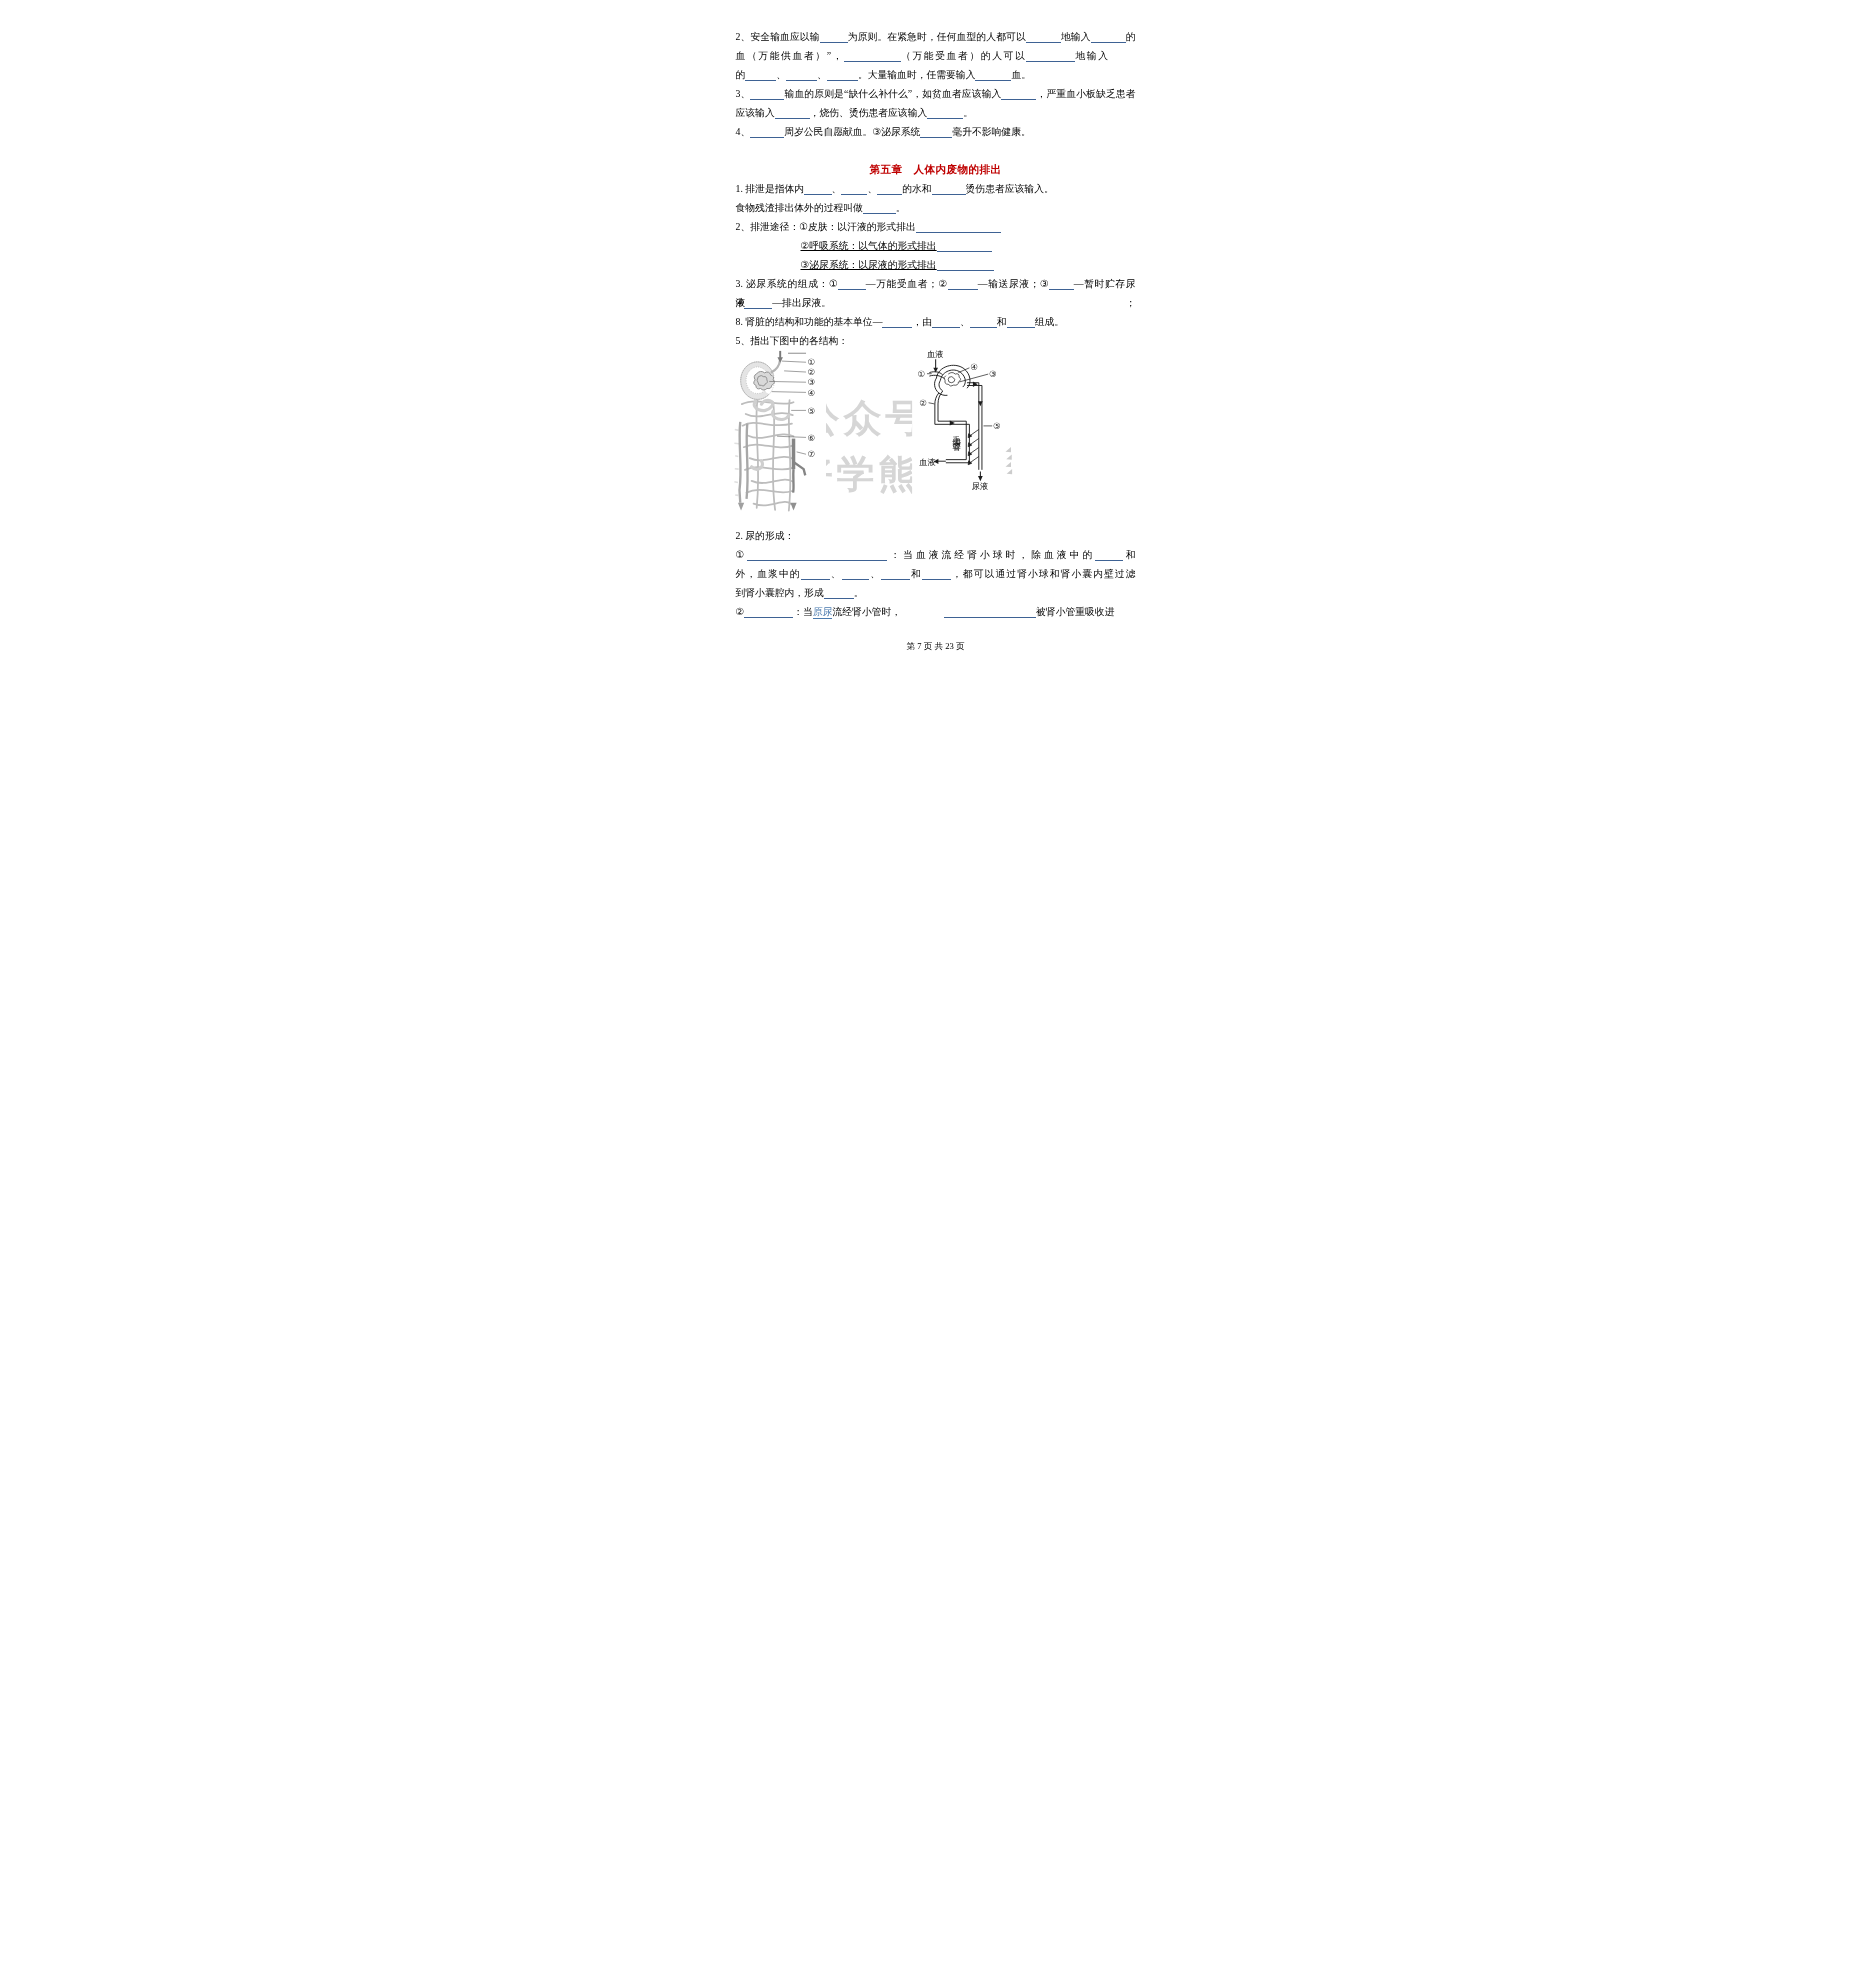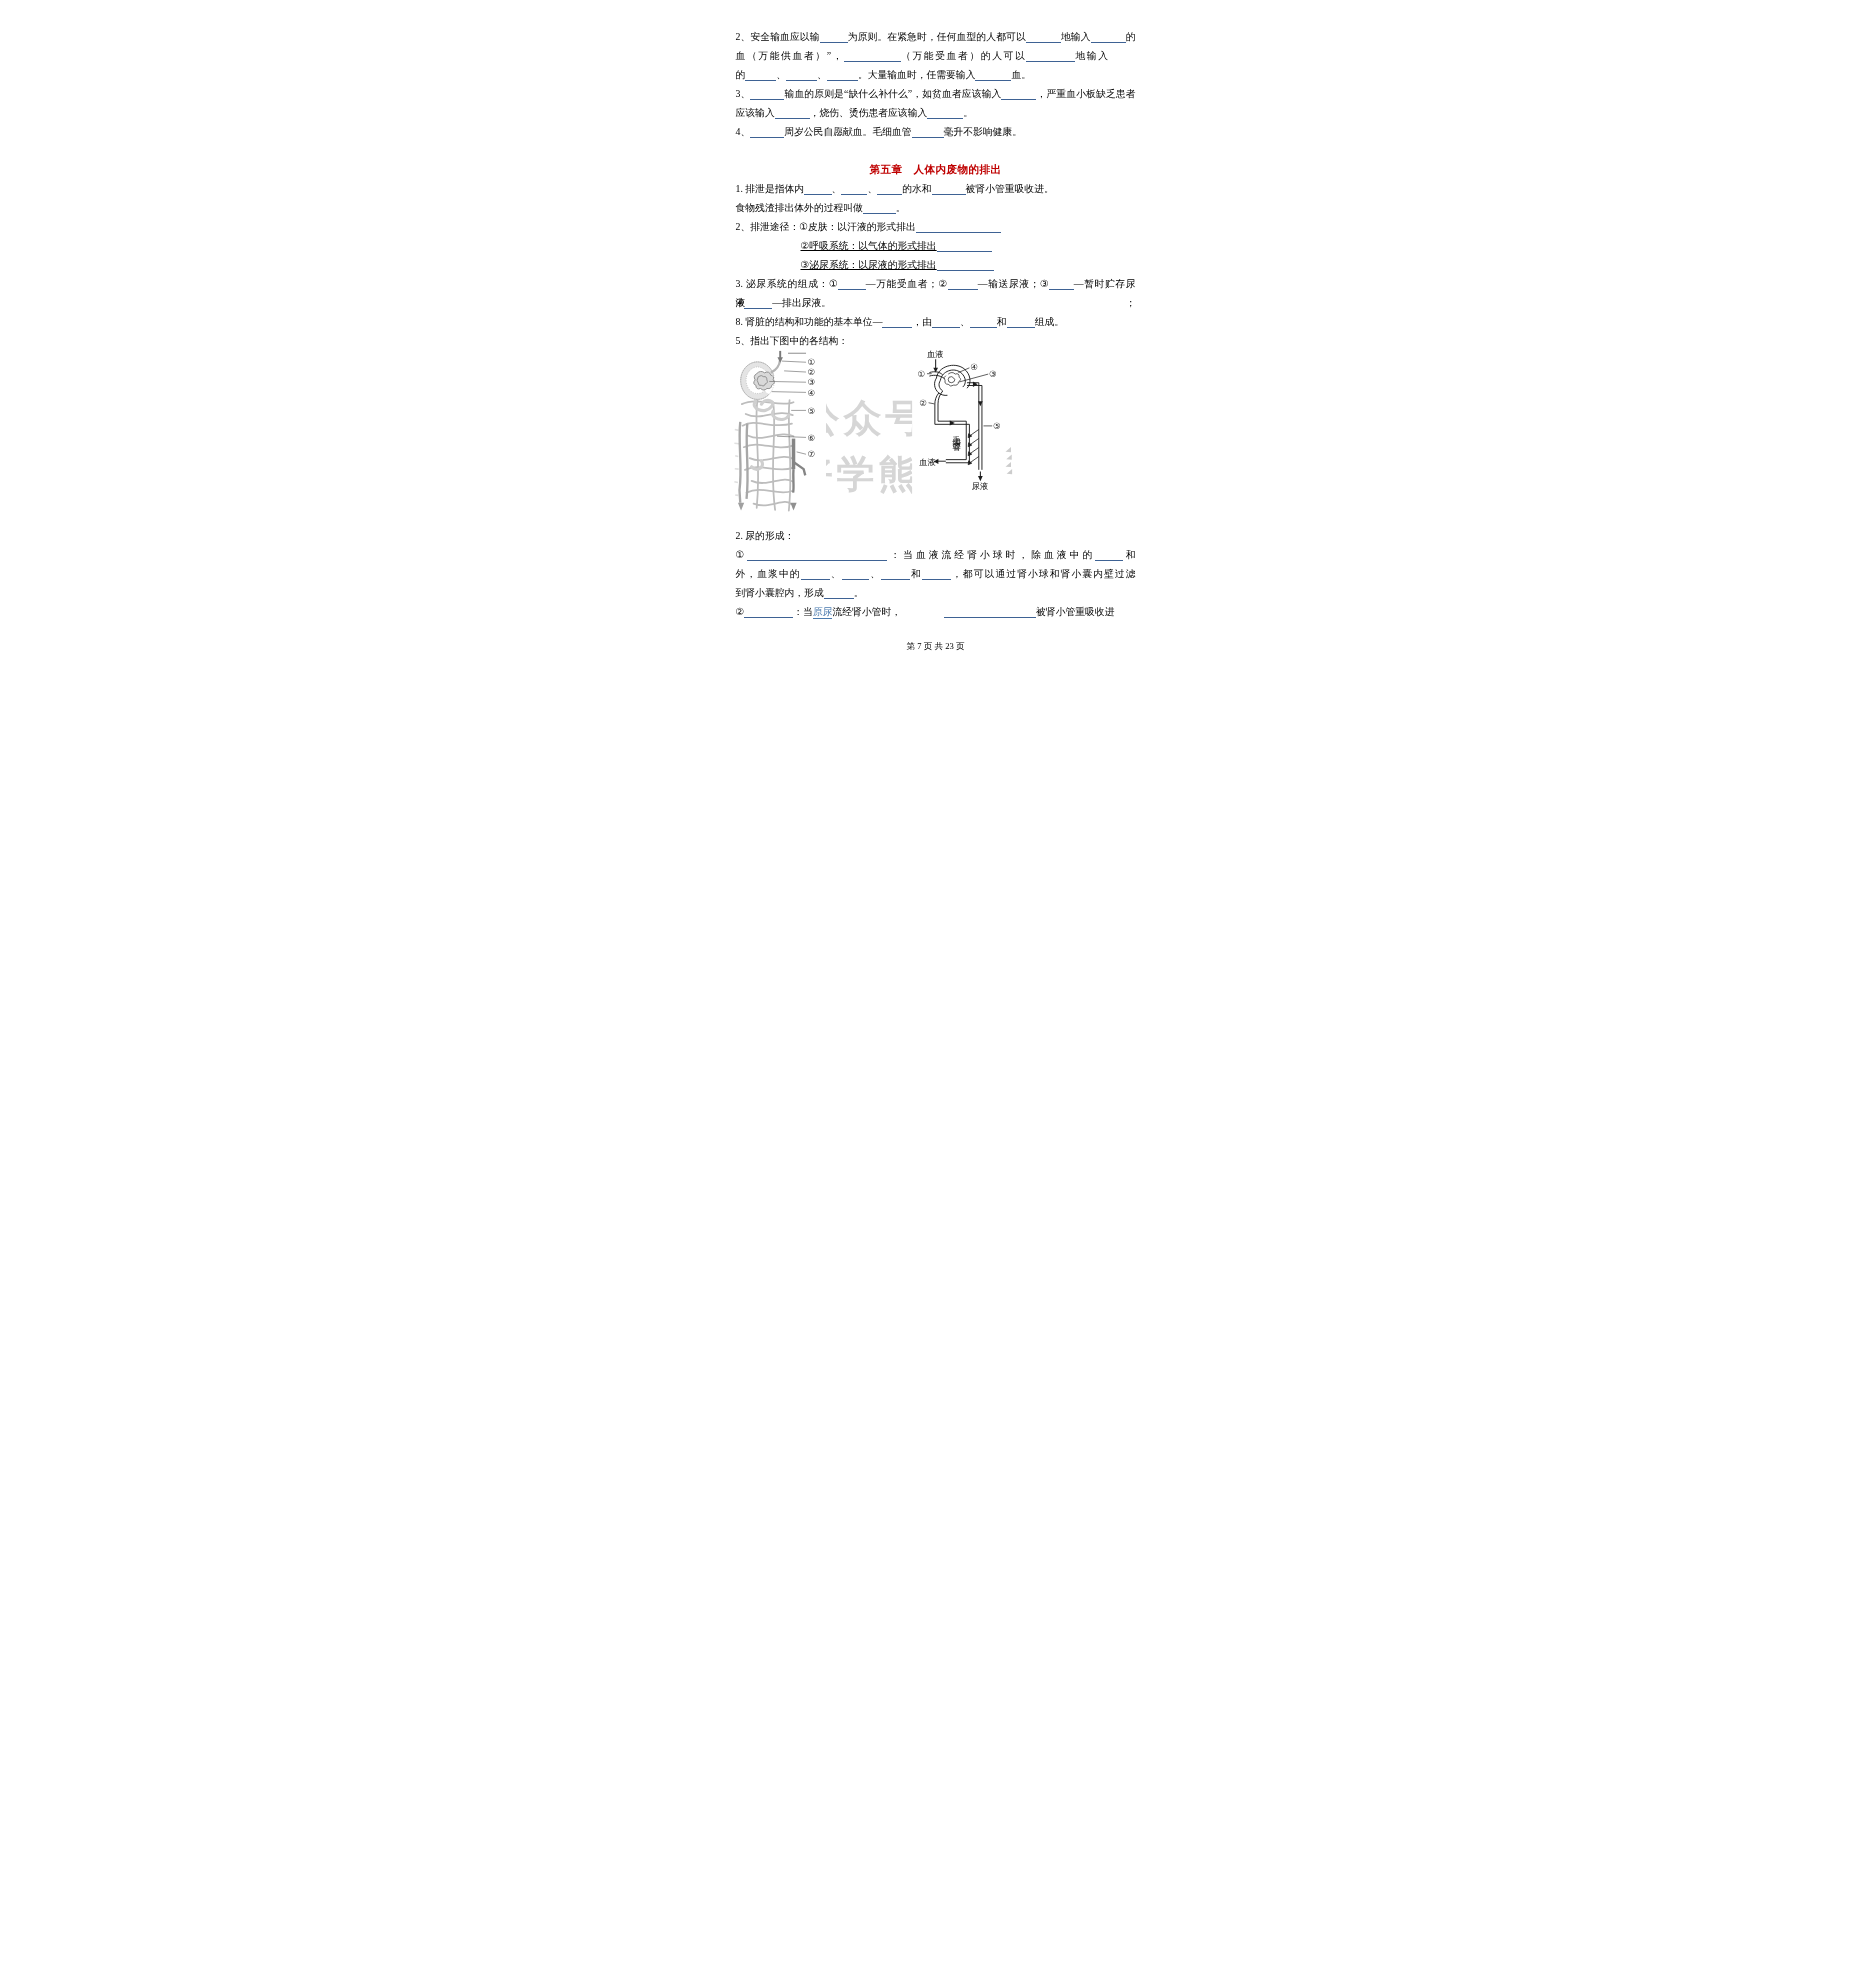--- a/index.html
+++ b/index.html
@@ -62,24 +62,24 @@
 
 <div class="page">
   <div class="content">
 
     <div id="lines-top">
         <div class="line just"><span class="t">2、安全输血应以输</span><span class="blank" style="width: 28px;"></span><span class="t">为原则。在紧急时，任何血型的人都可以</span><span class="blank" style="width: 35px;"></span><span class="t">地输入</span><span class="blank" style="width: 35px;"></span><span class="t">的</span></div>
         <div class="line spread"><span class="t">血（万能供血者）”，</span><span class="blank" style="width: 57px;"></span><span class="t">（万能受血者）的人可以</span><span class="blank" style="width: 49px;"></span><span class="t">地输入</span></div>
         <div class="line"><span class="t">的</span><span class="blank" style="width: 31px;"></span><span class="t">、</span><span class="blank" style="width: 31px;"></span><span class="t">、</span><span class="blank" style="width: 31px;"></span><span class="t">。大量输血时，任需要输入</span><span class="blank" style="width: 36px;"></span><span class="t">血。</span></div>
         <div class="line just"><span class="t">3、</span><span class="blank" style="width: 34px;"></span><span class="t">输血的原则是“缺什么补什么”，如贫血者应该输入</span><span class="blank" style="width: 35px;"></span><span class="t">，严重血小板缺乏患者</span></div>
         <div class="line"><span class="t">应该输入</span><span class="blank" style="width: 35px;"></span><span class="t">，烧伤、烫伤患者应该输入</span><span class="blank" style="width: 36px;"></span><span class="t">。</span></div>
-        <div class="line"><span class="t">4、</span><span class="blank" style="width: 34px;"></span><span class="t">周岁公民自愿献血。毛细血管</span><span class="blank" style="width: 32px;"></span><span class="t">毫升不影响健康。</span></div>
+        <div class="line"><span class="t">4、</span><span class="blank" style="width: 34px;"></span><span class="t">周岁公民自愿献血。③泌尿系统</span><span class="blank" style="width: 32px;"></span><span class="t">毫升不影响健康。</span></div>
         <div class="line"></div>
         <div class="line center heading"><span class="t">第五章　人体内废物的排出</span></div>
-        <div class="line"><span class="t">1. 排泄是指体内</span><span class="blank" style="width: 27.5px;"></span><span class="t">、</span><span class="blank" style="width: 26px;"></span><span class="t">、</span><span class="blank" style="width: 25px;"></span><span class="t">的水和</span><span class="blank" style="width: 34px;"></span><span class="t">被肾小管重吸收进。</span></div>
+        <div class="line"><span class="t">1. 排泄是指体内</span><span class="blank" style="width: 27.5px;"></span><span class="t">、</span><span class="blank" style="width: 26px;"></span><span class="t">、</span><span class="blank" style="width: 25px;"></span><span class="t">的水和</span><span class="blank" style="width: 34px;"></span><span class="t">烫伤患者应该输入。</span></div>
         <div class="line"><span class="t">食物残渣排出体外的过程叫做</span><span class="blank" style="width: 33px;"></span><span class="t">。</span></div>
         <div class="line"><span class="t">2、排泄途径：①皮肤：以汗液的形式排出</span><span class="blank" style="width: 85px;"></span></div>
         <div class="line indent"><span class="t">②呼吸系统：以气体的形式排出</span><span class="blank" style="width: 55px;"></span></div>
         <div class="line indent"><span class="t">③泌尿系统：以尿液的形式排出</span><span class="blank" style="width: 57px;"></span></div>
         <div class="line just"><span class="t">3. 泌尿系统的组成：①</span><span class="blank" style="width: 27.5px;"></span><span class="t">—万能受血者；②</span><span class="blank" style="width: 30px;"></span><span class="t">—输送尿液；③</span><span class="blank" style="width: 24.4px;"></span><span class="t">—暂时贮存尿液；</span></div>
         <div class="line"><span class="t">④</span><span class="blank" style="width: 28px;"></span><span class="t">—排出尿液。</span></div>
         <div class="line"><span class="t">8. 肾脏的结构和功能的基本单位—</span><span class="blank" style="width: 30px;"></span><span class="t">，由</span><span class="blank" style="width: 28px;"></span><span class="t">、</span><span class="blank" style="width: 27px;"></span><span class="t">和</span><span class="blank" style="width: 28px;"></span><span class="t">组成。</span></div>
         <div class="line"><span class="t">5、指出下图中的各结构：</span></div>
       </div>
 

